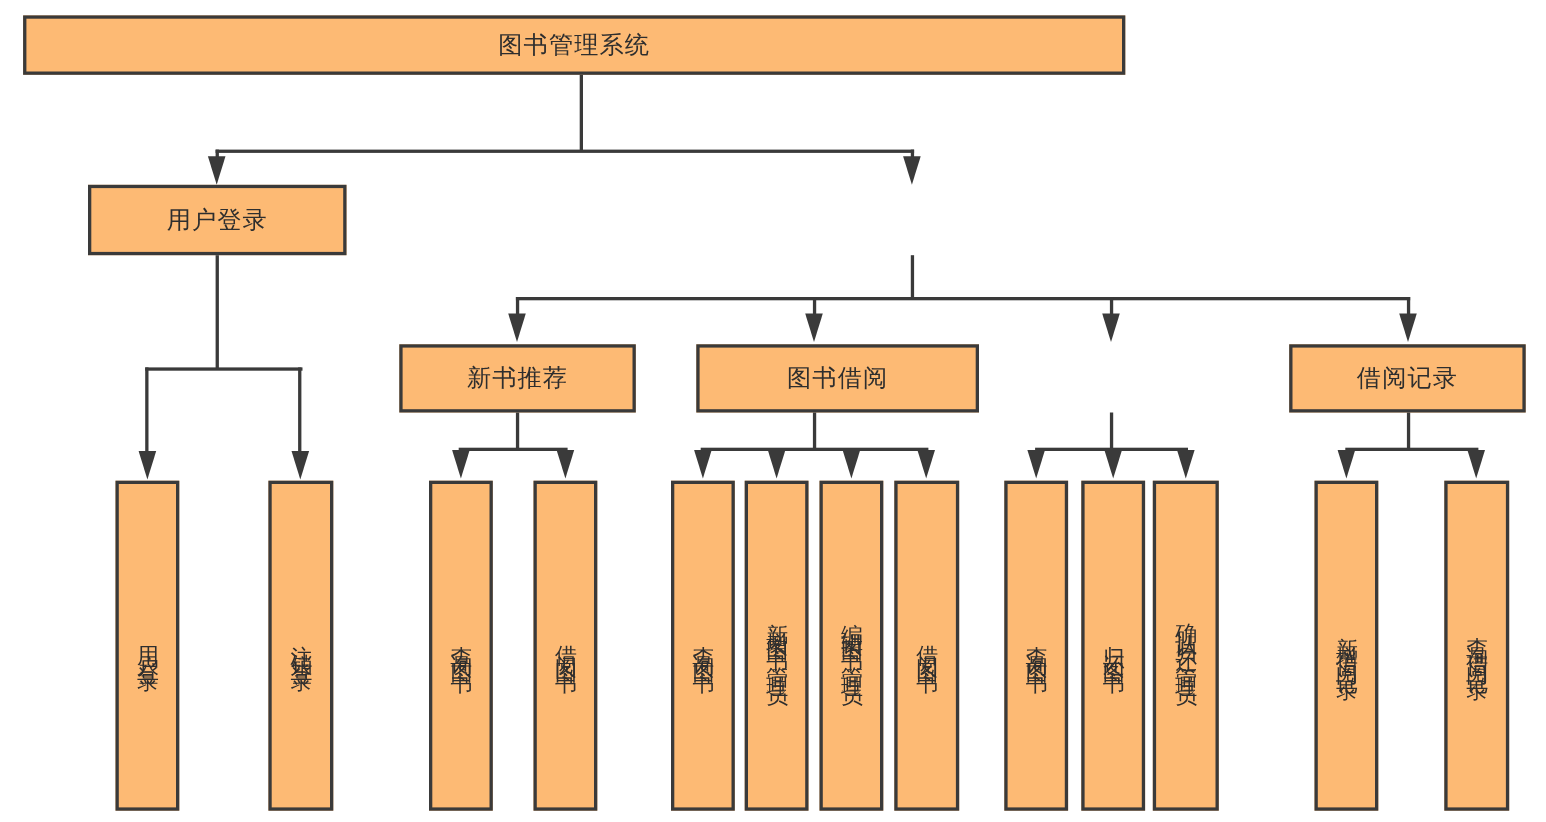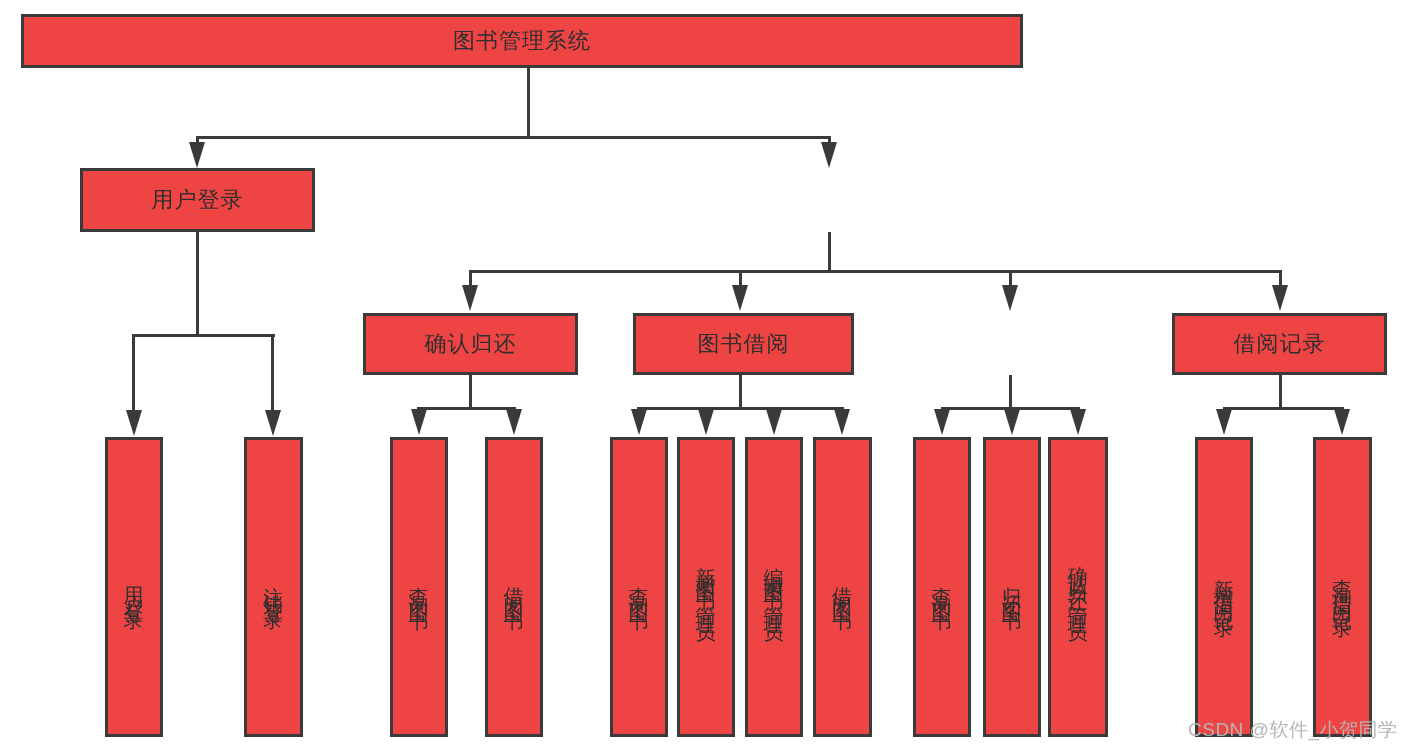--- a/index.html
+++ b/index.html
@@ -1,21 +1,21 @@
 <!DOCTYPE html>
 <html><head>
 <meta charset="utf-8">
 <style>
   html,body{margin:0;padding:0;background:#ffffff;}
   #canvas{
     position:relative;width:1405px;height:747px;background:#ffffff;overflow:hidden;
     font-family:"Liberation Sans","DejaVu Sans",sans-serif;color:#2e2e2e;
   }
   .node{
-    position:absolute;box-sizing:border-box;border:3px solid #3a3a3a;background:#ef4444;
+    position:absolute;box-sizing:border-box;border:3px solid #3a3a3a;background:#fdba74;
     display:flex;align-items:center;justify-content:center;
   }
   .node--h{font-size:22px;letter-spacing:1px;}
   .node--v{font-size:20px;}
   .node--v .vtext{
     writing-mode:vertical-rl;text-orientation:upright;
     letter-spacing:8px;line-height:1;white-space:nowrap;
   }
   .vline{position:absolute;width:3px;background:#3a3a3a;}
   .hline{position:absolute;height:3px;background:#3a3a3a;}
@@ -61,23 +61,23 @@
   <div class="vline" style="left:469px;top:270px;height:16px;"></div>
   <div class="arrow" style="left:462px;top:285px;"></div>
   <div class="vline" style="left:739px;top:270px;height:16px;"></div>
   <div class="arrow" style="left:732px;top:285px;"></div>
   <div class="vline" style="left:1009px;top:270px;height:16px;"></div>
   <div class="arrow" style="left:1002px;top:285px;"></div>
   <div class="vline" style="left:1279px;top:270px;height:16px;"></div>
   <div class="arrow" style="left:1272px;top:285px;"></div>
 
   <div class="node node--h" style="left:363px;top:313px;width:215px;height:62px;">
-    <span>确认归还</span>
+    <span>新书推荐</span>
   </div>
-  <div class="node node--h" style="left:633px;top:313px;width:221px;height:62px;">
+  <div class="node node--h" style="left:633px;top:313px;width:257px;height:62px;">
     <span>图书借阅</span>
   </div>
   <div class="node node--h" style="left:1172px;top:313px;width:215px;height:62px;">
     <span>借阅记录</span>
   </div>
 
   <div class="vline" style="left:469px;top:375px;height:35px;"></div>
   <div class="hline" style="left:417px;top:407px;width:99px;"></div>
   <div class="arrow" style="left:411px;top:409px;"></div>
   <div class="arrow" style="left:506px;top:409px;"></div>
@@ -137,15 +137,14 @@
     <span class="vtext">确认归还（管理员）</span>
   </div>
 
   <div class="node node--v" style="left:1195px;top:437px;width:58px;height:300px;">
     <span class="vtext">新增借阅记录</span>
   </div>
   <div class="node node--v" style="left:1313px;top:437px;width:59px;height:300px;">
     <span class="vtext">查询借阅记录</span>
   </div>
 
-  <div class="watermark">CSDN @软件_小贺同学</div>
 
 </div>
 
 </body></html>

